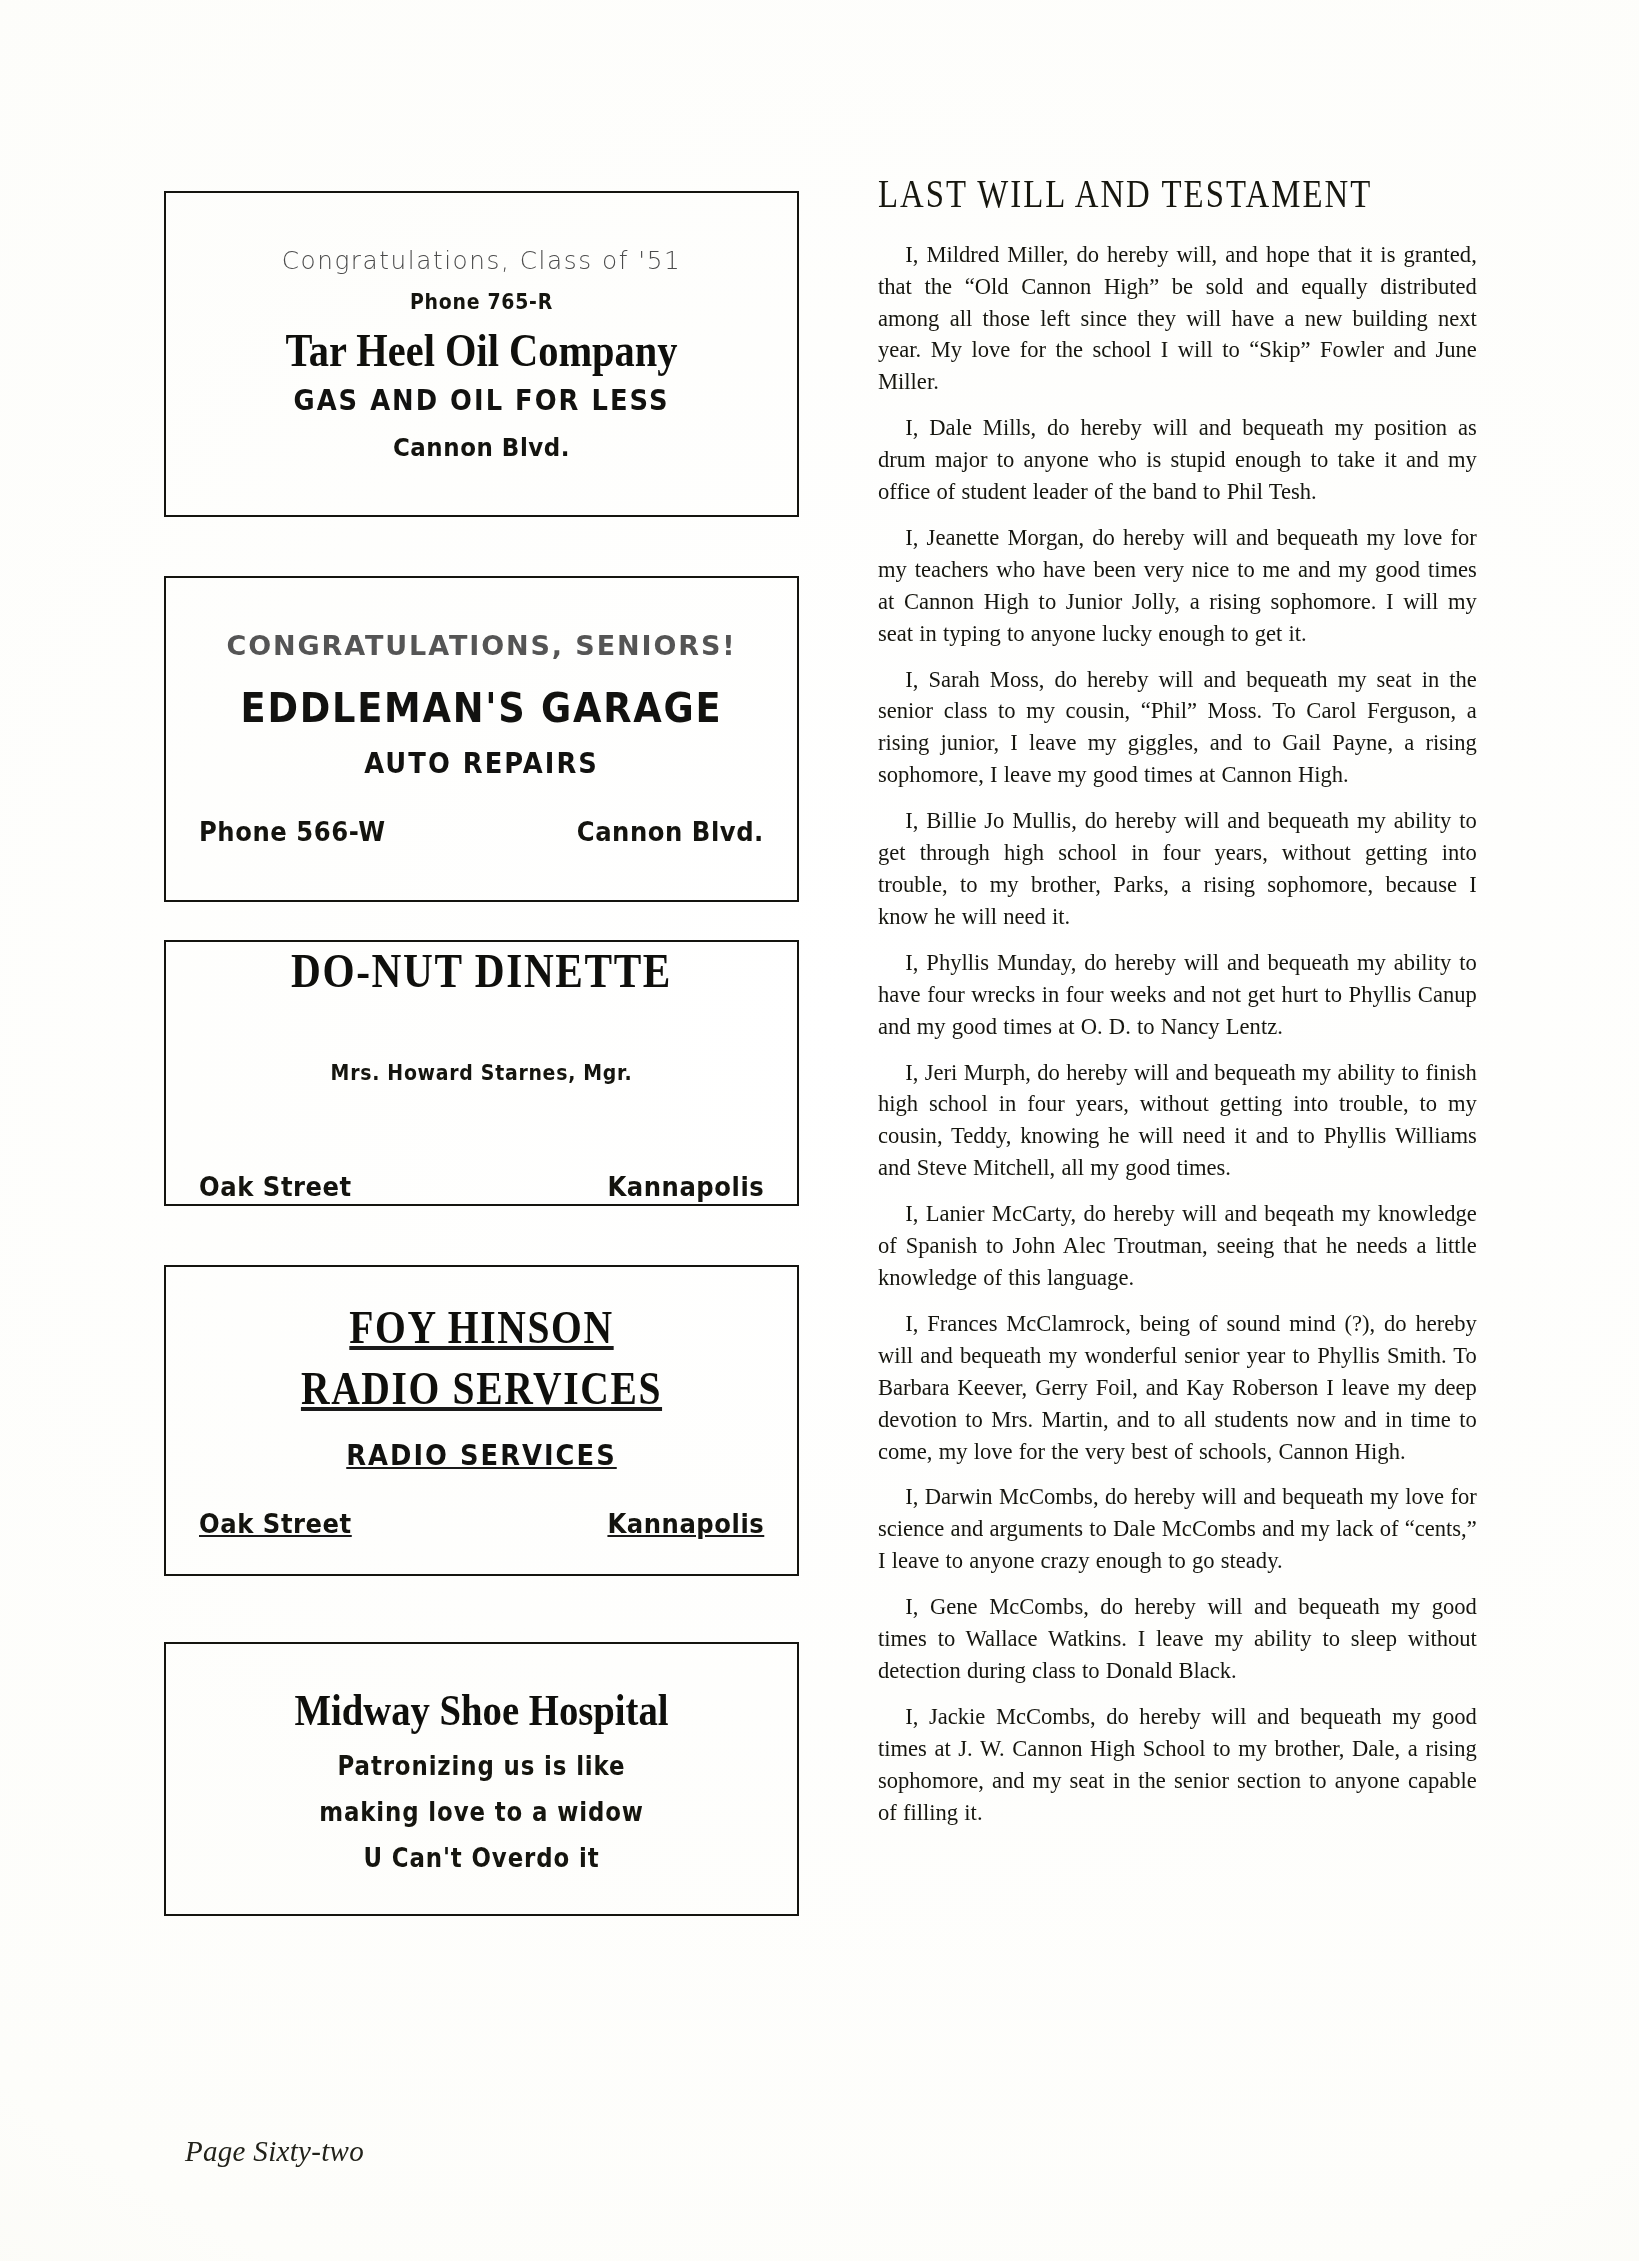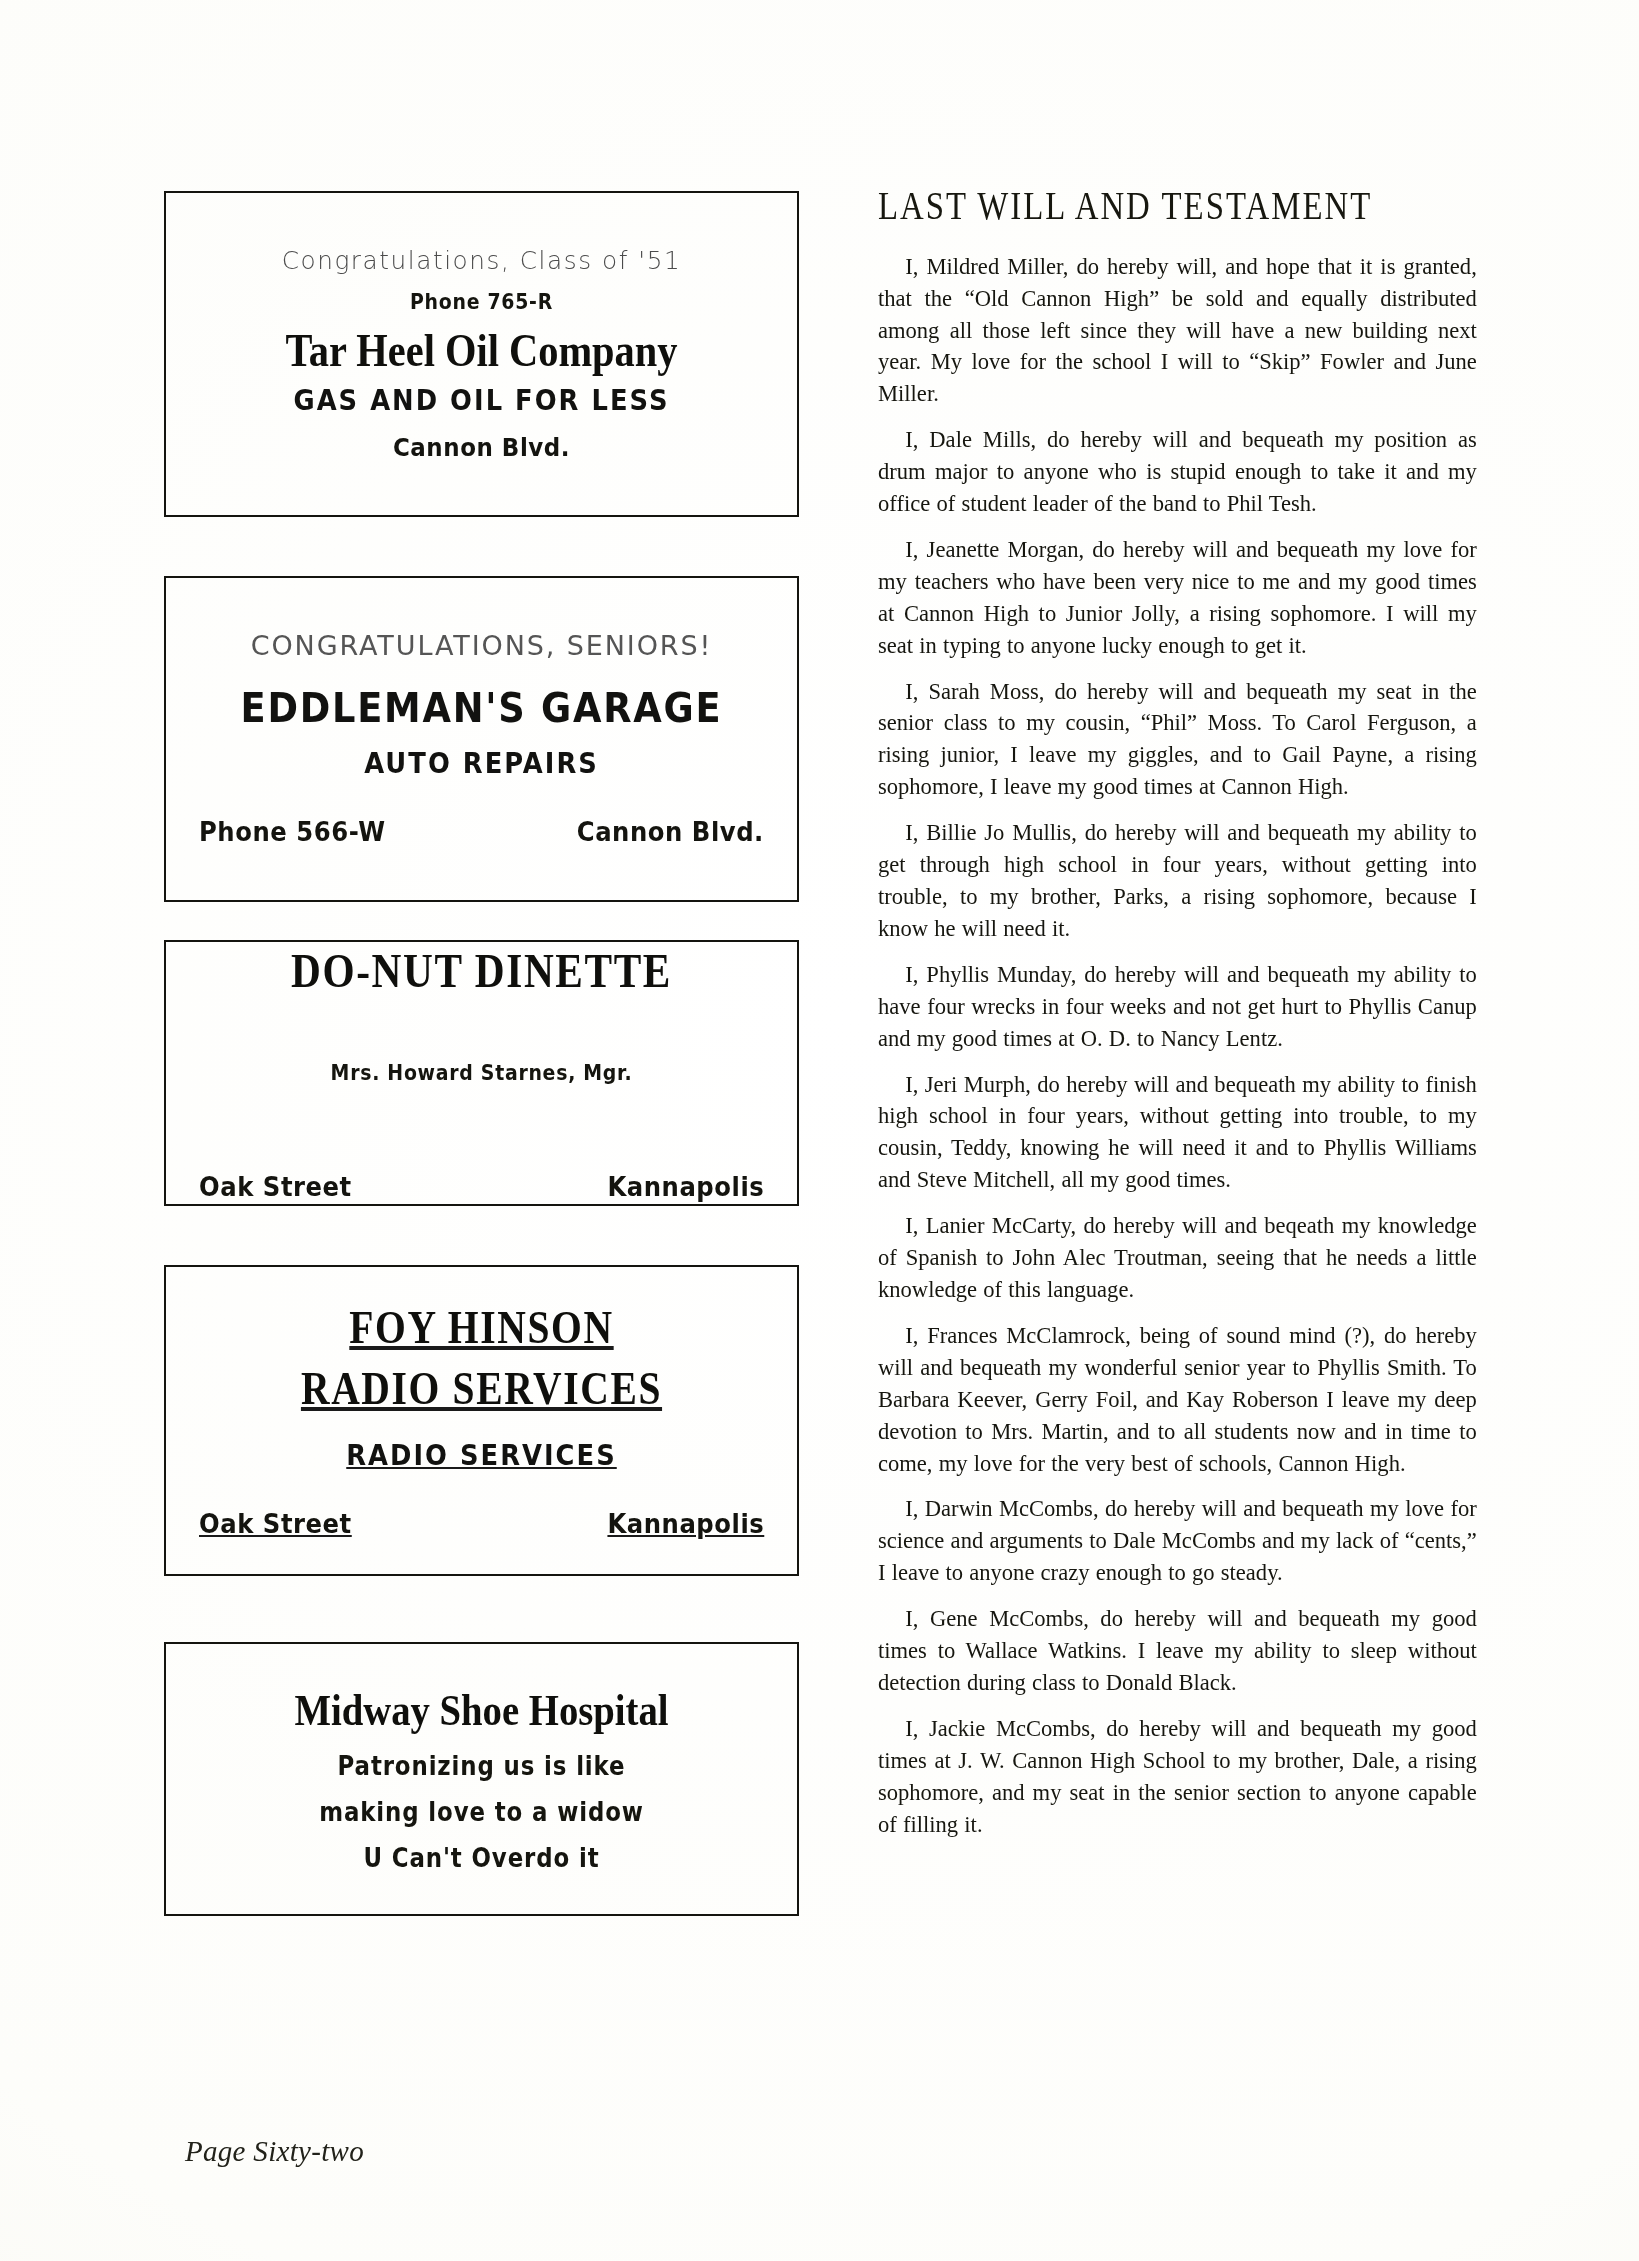--- a/index.html
+++ b/index.html
@@ -53,21 +53,21 @@
   .t-thin-light {            
     font-family: "DejaVu Sans", sans-serif;
     font-weight: 300;
     font-size: 25.5px;
     letter-spacing: 1.6px;
     color: #4b4b4b;
     transform: scaleX(0.97);
   }
   .t-thin-caps {             
     font-family: "DejaVu Sans", sans-serif;
-    font-weight: 400;
+    font-weight: 700;
     font-size: 27px;
     letter-spacing: 1.9px;
     color: #555555;
   }
   .t-sans-small-bold {       
     font-family: "DejaVu Sans", sans-serif;
     font-weight: 700;
     font-size: 21px;
     letter-spacing: 0.8px;
     color: #15150f;
@@ -132,21 +132,21 @@
 
   .sp-xs { height: 9px; }
   .sp-s  { height: 16.6px; }
   .sp-m  { height: 25.5px; }
   .sp-l  { height: 37px; }
 
   
   .will {
     position: absolute;
     left: 878px;
-    top: 182px;
+    top: 170px;
     width: 637px;
   }
   .will-title {
     font-family: "Liberation Serif", serif;
     font-weight: 400;
     font-size: 40px;
     letter-spacing: 2.5px;
     color: #17170f;
     transform: scaleX(0.82);
     transform-origin: left top;

